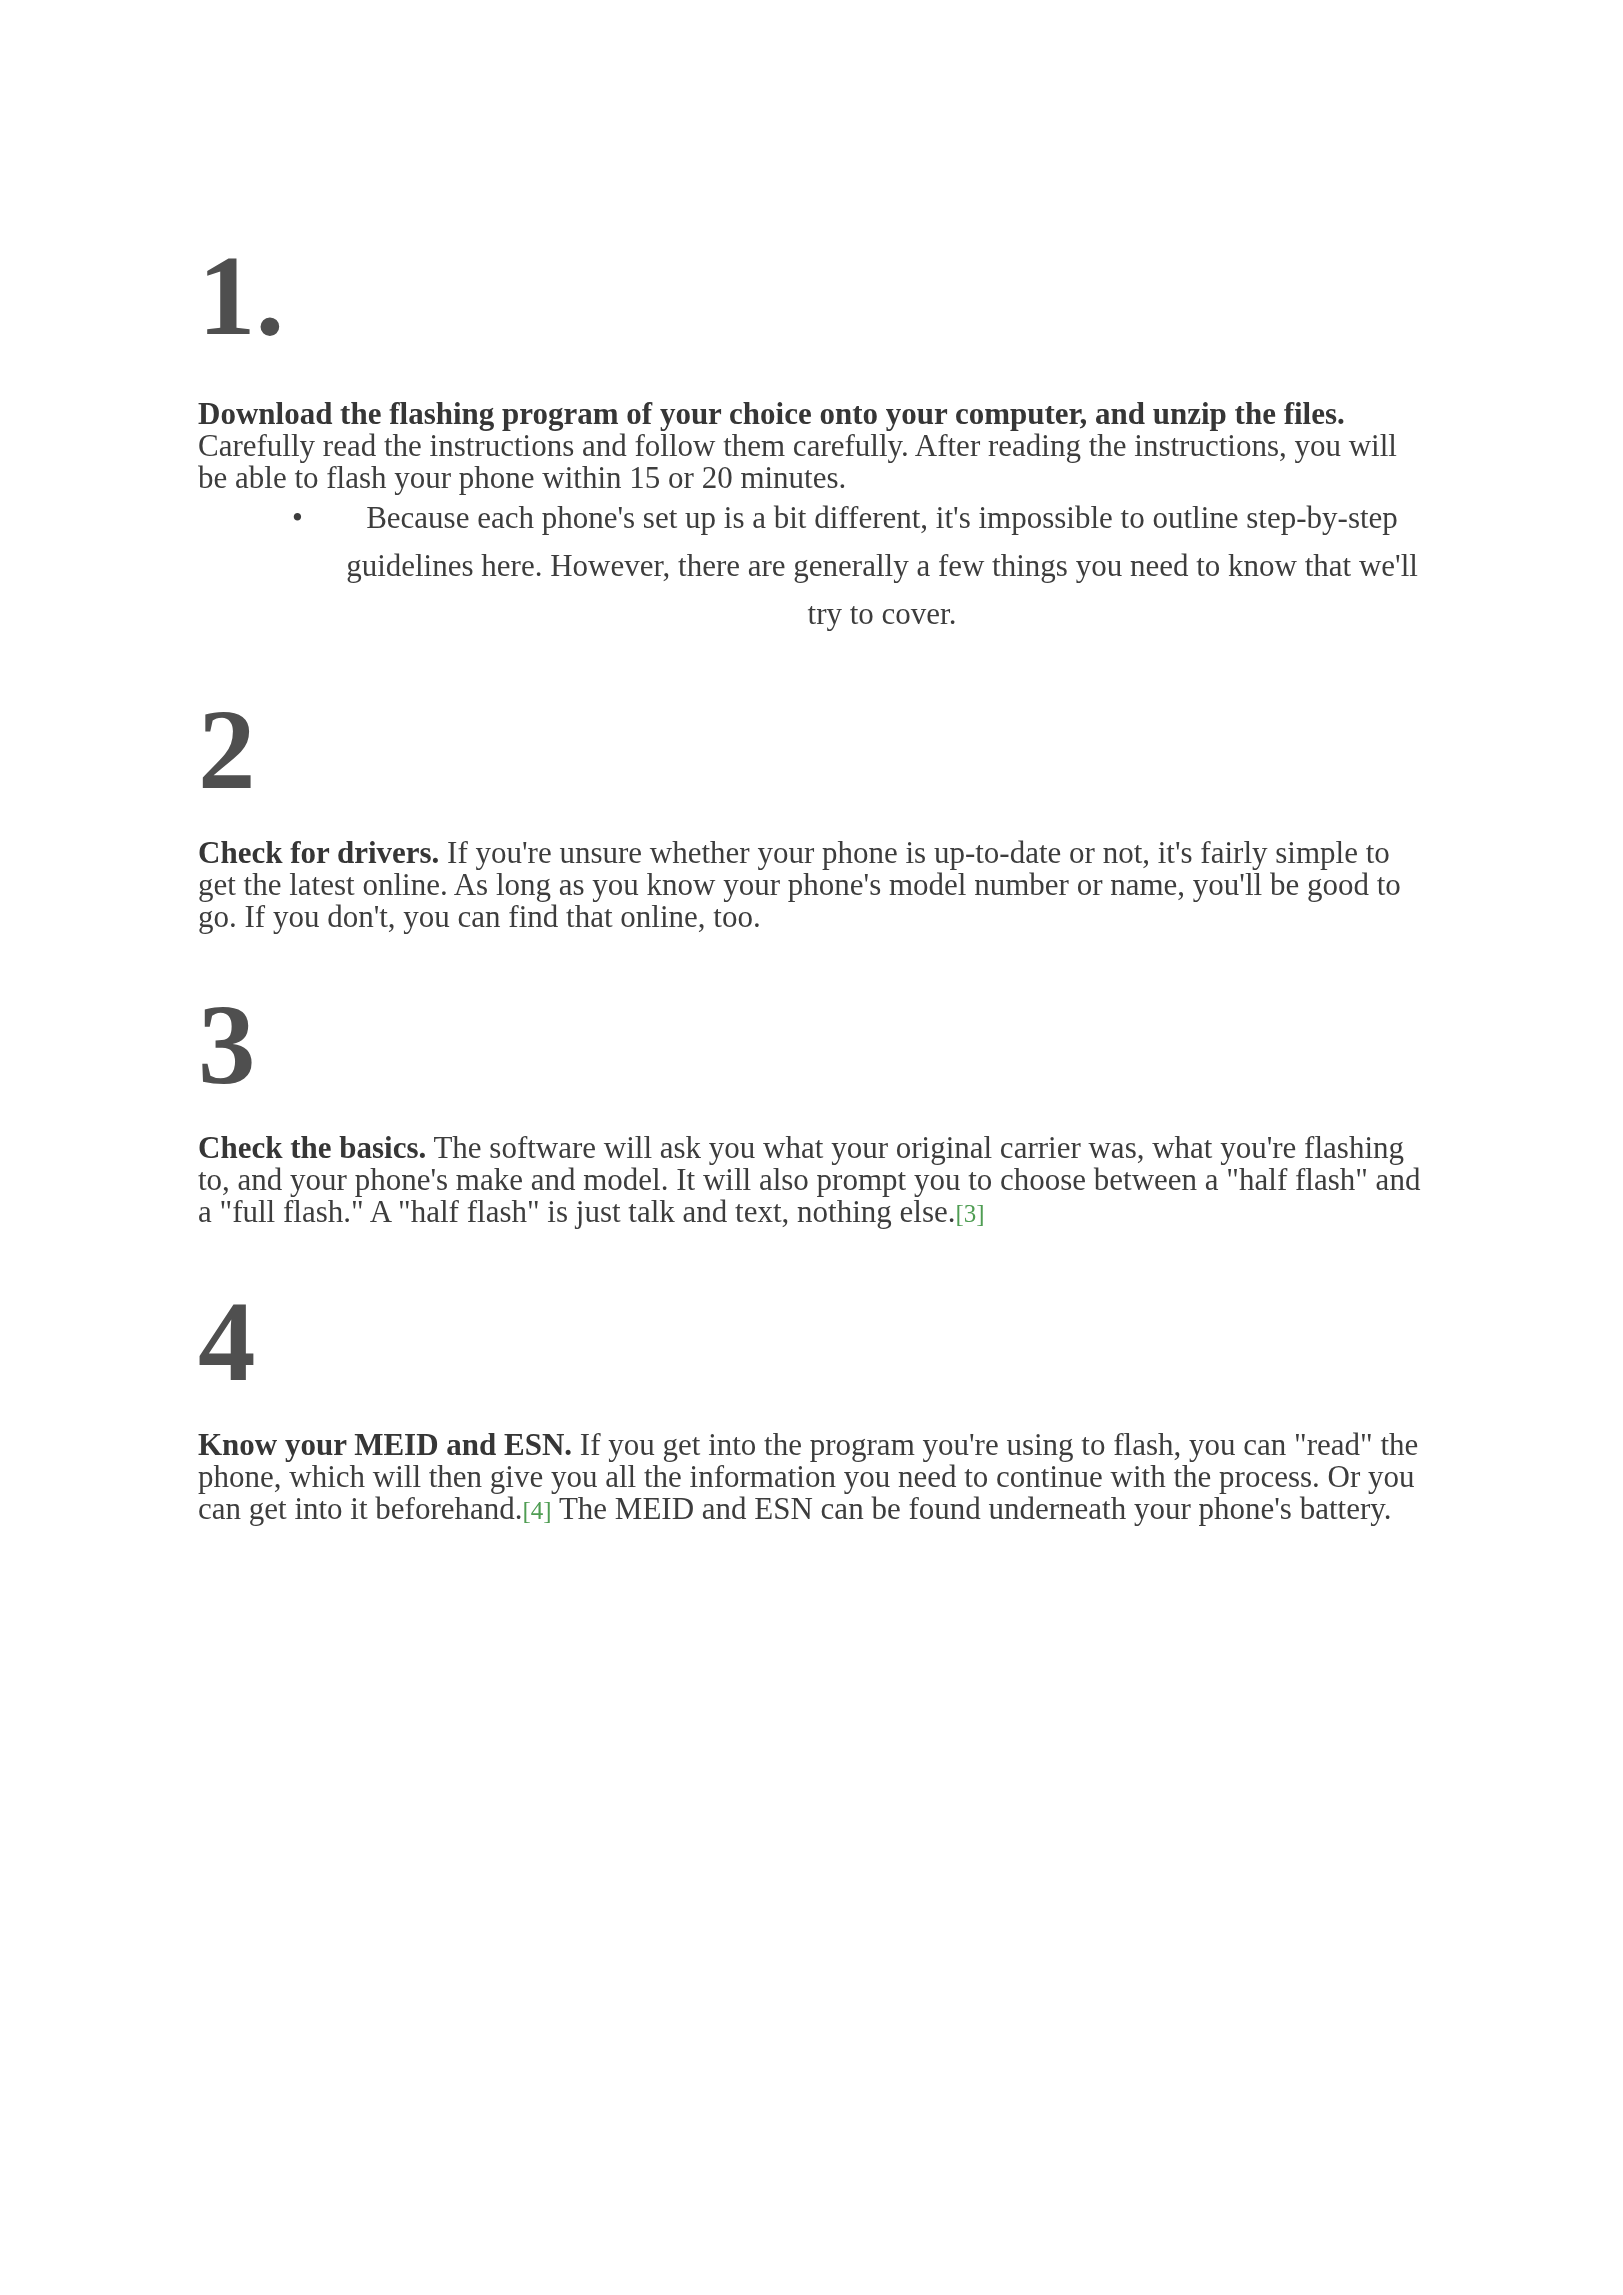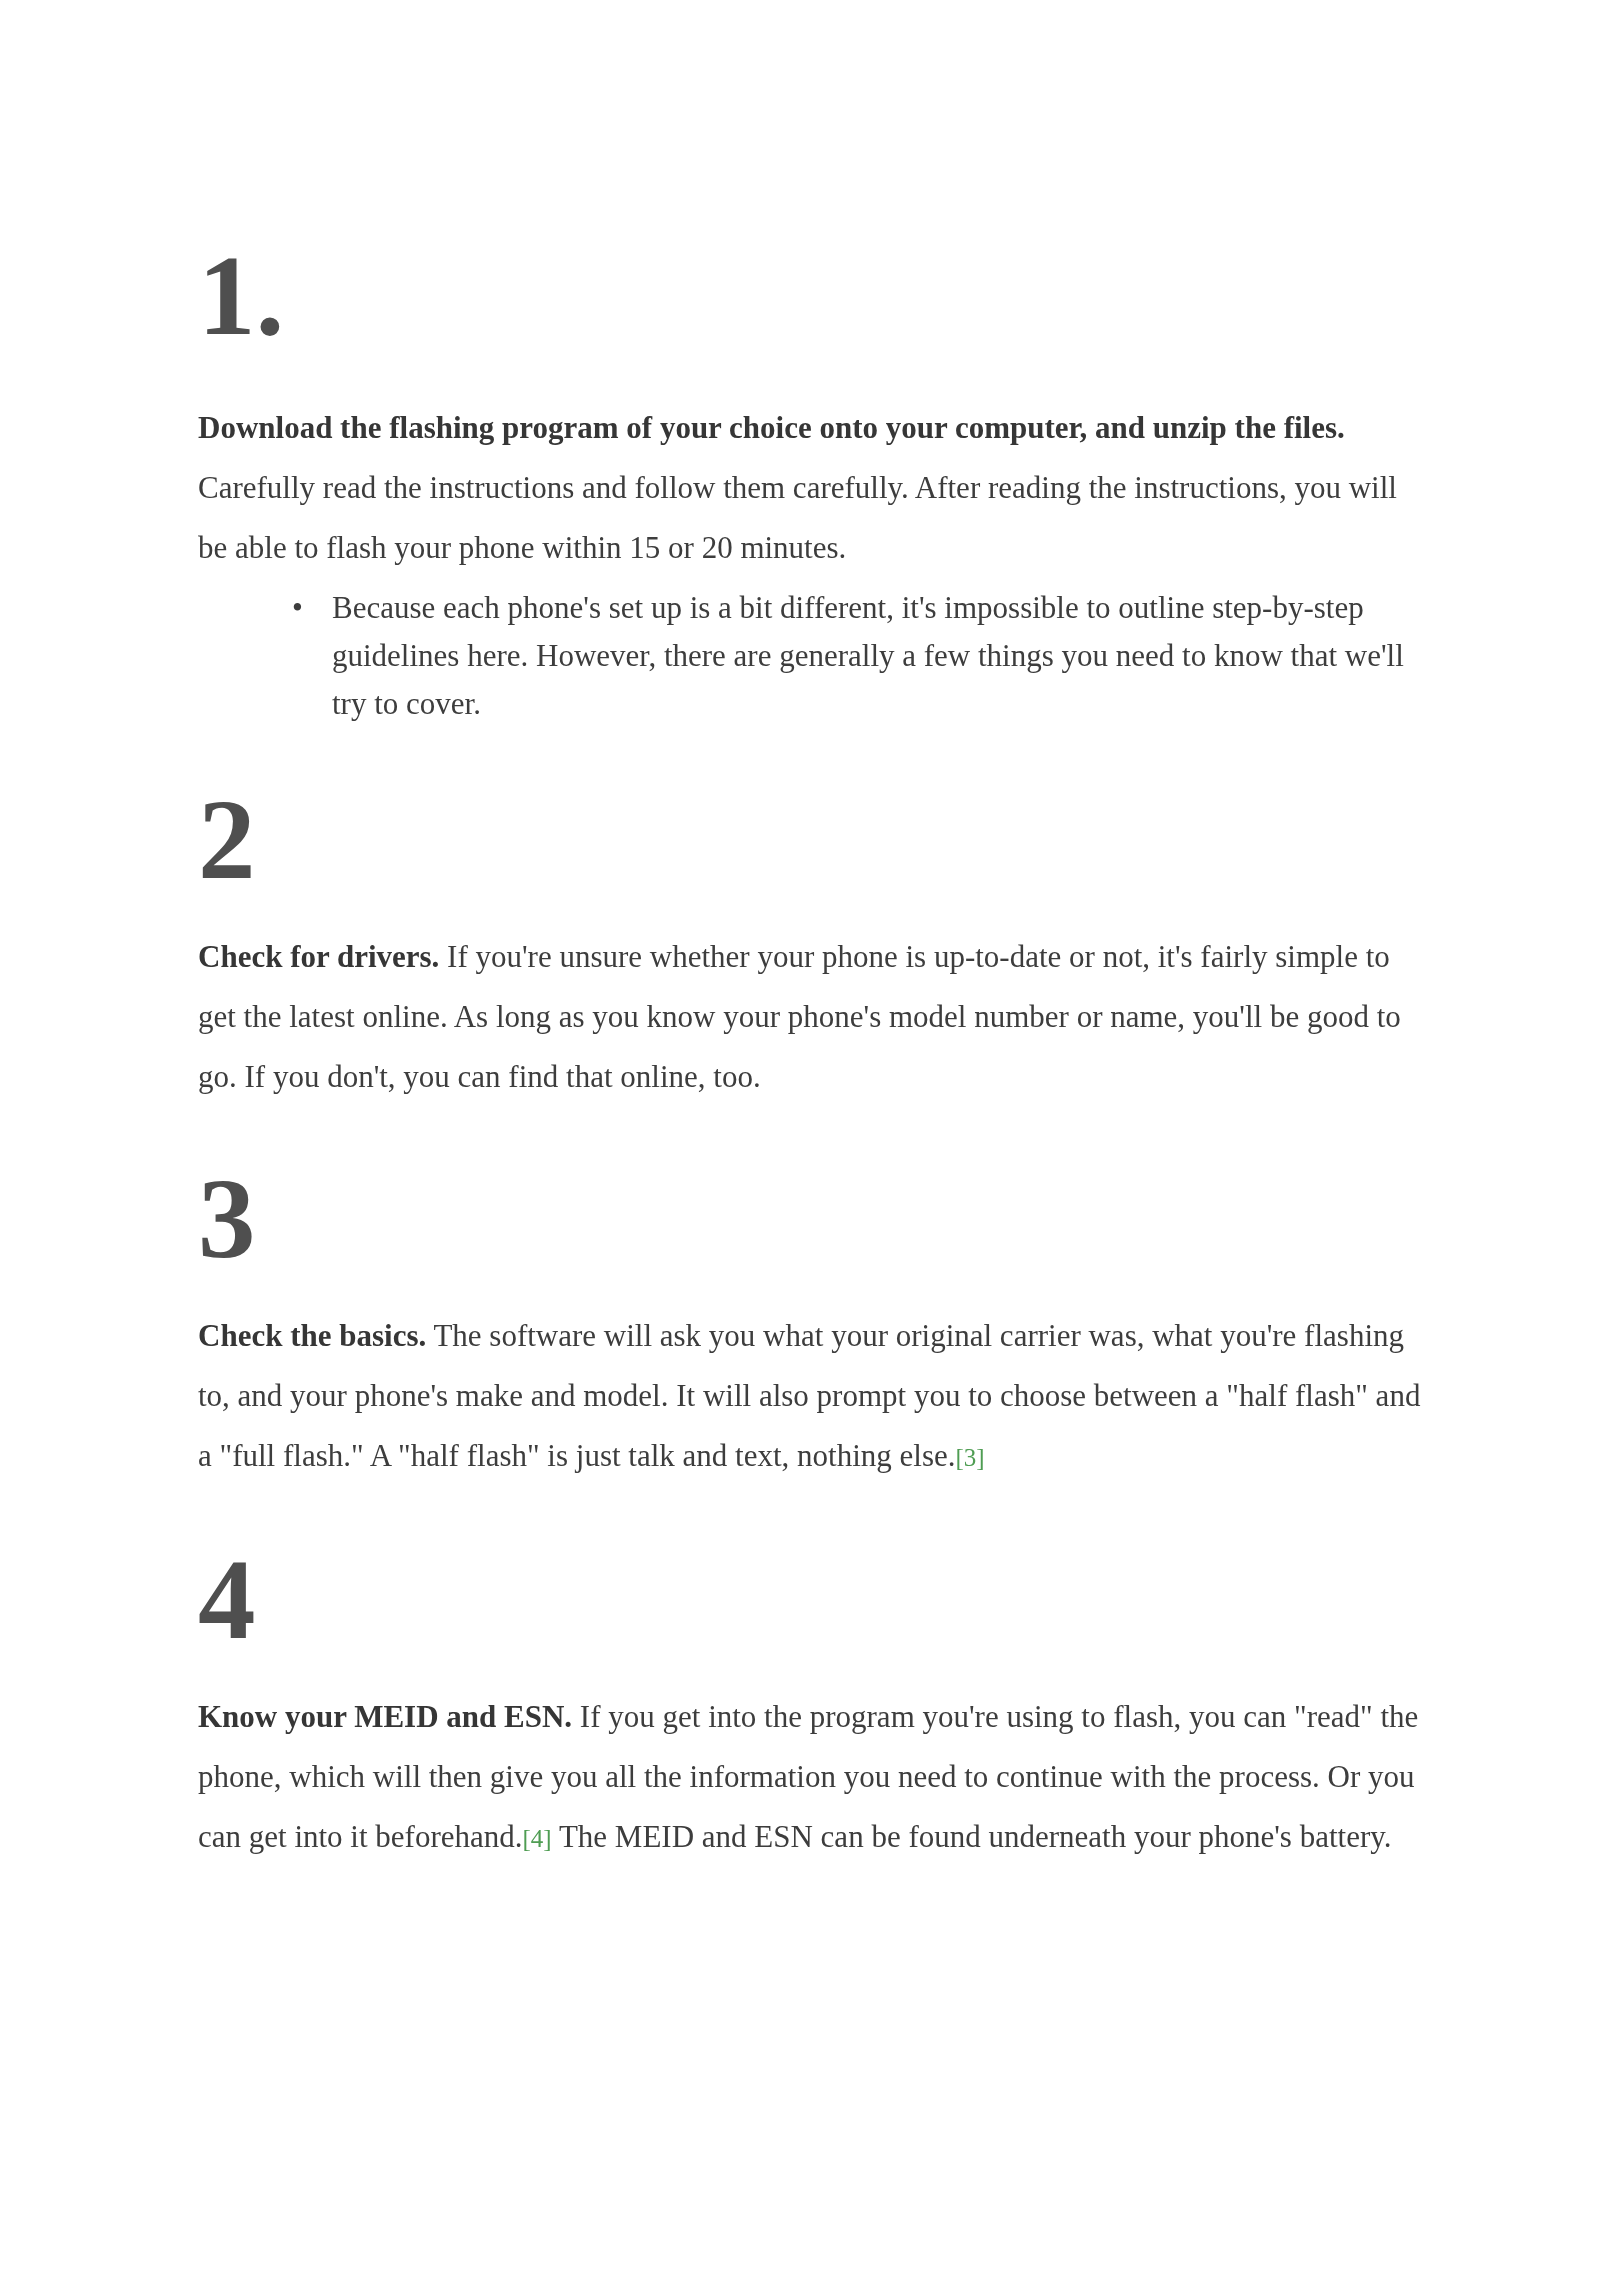--- a/index.html
+++ b/index.html
@@ -21,38 +21,39 @@
     font-size: 115px;
     line-height: 1.0;
     margin: 54px 0 14px 0;
   }
   .step:first-child .step-number {
     margin-top: 0;
     margin-bottom: 45px;
   }
   .step-para {
     font-size: 31px;
-    line-height: 60px;
+    line-height: 32px;
     color: #3d3d3d;
     margin-top: 30px;
   }
   .step-lead {
     font-weight: 700;
     color: #363636;
   }
   .citation {
     color: #4f9d53;
     font-size: 25px;
     text-decoration: none;
     cursor: pointer;
   }
   .step-bullets {
     list-style: none;
-    margin-top: 6px;
+    margin-top: 0;
     padding-left: 134px;
+    text-align: center;
   }
   .step-bullets li {
     position: relative;
     font-size: 31px;
     line-height: 48px;
     color: #3d3d3d;
     margin-bottom: 1.5px;
   }
   .step-bullets li::before {
     content: "\2022";

